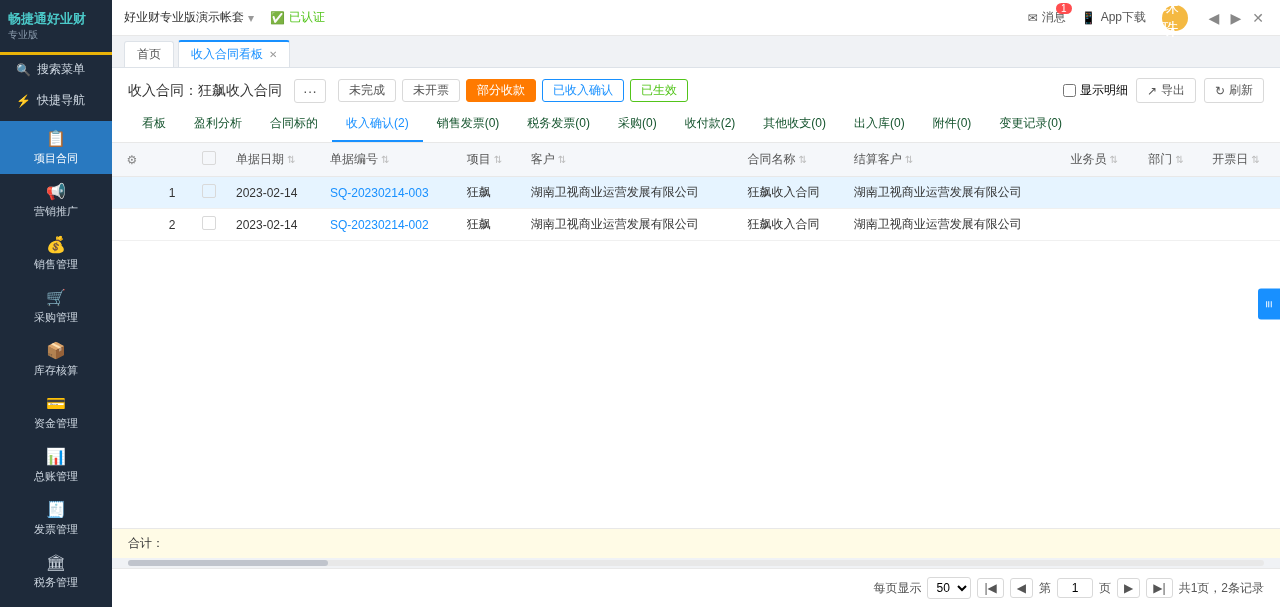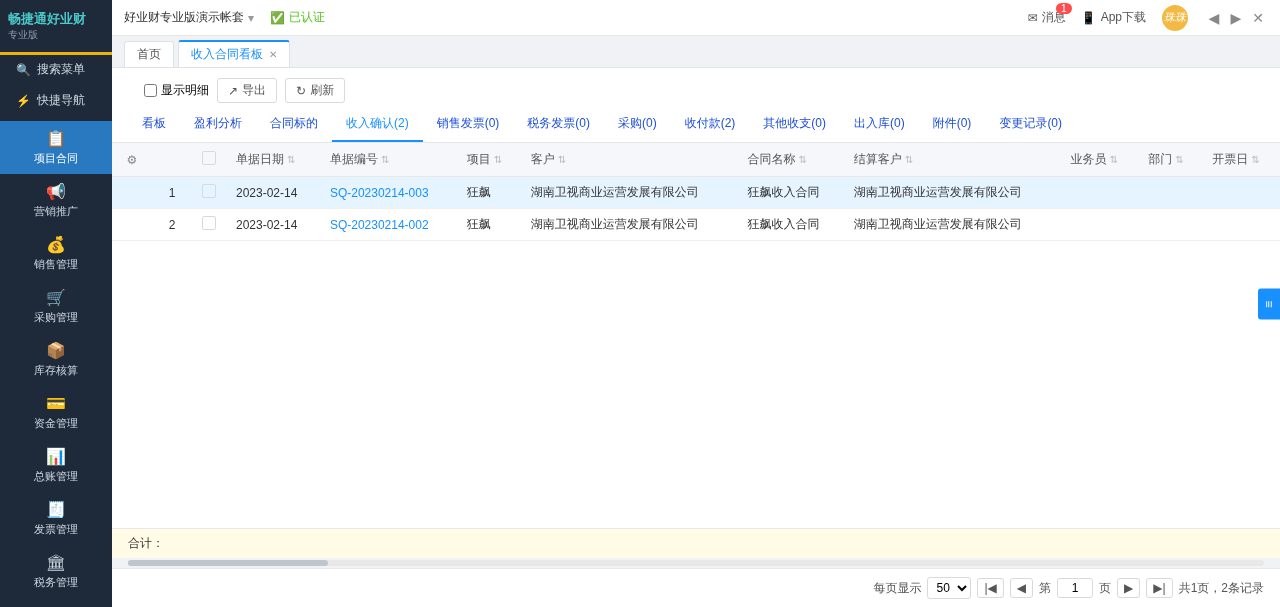--- a/index.html
+++ b/index.html
@@ -24,21 +24,21 @@
 
     
     .topbar { height: 36px; background: #fff; display: flex; align-items: center; padding: 0 12px; border-bottom: 1px solid #e8e8e8; justify-content: space-between; flex-shrink: 0; }
     .topbar-left { display: flex; align-items: center; gap: 16px; }
     .company-select { display: flex; align-items: center; gap: 4px; color: #333; font-size: 12px; cursor: pointer; }
     .company-select .arrow { color: #999; }
     .auth-badge { display: flex; align-items: center; gap: 4px; color: #52c41a; font-size: 12px; }
     .topbar-right { display: flex; align-items: center; gap: 16px; }
     .topbar-action { display: flex; align-items: center; gap: 4px; color: #555; font-size: 12px; cursor: pointer; position: relative; }
     .badge { background: #ff4d4f; color: #fff; font-size: 10px; border-radius: 8px; padding: 0 4px; min-width: 16px; text-align: center; position: absolute; top: -6px; right: -6px; }
-    .user-avatar { width: 26px; height: 26px; border-radius: 50%; background: #f4b942; display: flex; align-items: center; justify-content: center; color: #fff; font-size: 11px; cursor: pointer; font-style: italic; }
+    .user-avatar { width: 26px; height: 26px; border-radius: 50%; background: #f4b942; display: flex; align-items: center; justify-content: center; color: #fff; font-size: 17px; cursor: pointer; }
 
     
     .tabbar { height: 32px; background: #f0f2f5; display: flex; align-items: flex-end; padding: 0 12px; gap: 4px; flex-shrink: 0; border-bottom: 1px solid #dde2e8; }
     .tab { padding: 4px 12px; background: #fff; border: 1px solid #dde2e8; border-bottom: none; border-radius: 3px 3px 0 0; font-size: 12px; cursor: pointer; color: #555; display: flex; align-items: center; gap: 6px; }
     .tab.active { background: #fff; border-top: 2px solid #1890ff; color: #1890ff; }
     .tab-home { color: #555; }
     .tab-close { color: #999; font-size: 10px; }
 
     
     .content { flex: 1; background: #fff; overflow: hidden; display: flex; flex-direction: column; margin: 0; }
@@ -51,21 +51,21 @@
     .status-btn { padding: 2px 10px; border: 1px solid #d9d9d9; border-radius: 3px; font-size: 12px; cursor: pointer; background: #fff; color: #555; }
     .status-btn.partial { background: #ff7a00; color: #fff; border-color: #ff7a00; }
     .status-btn.confirmed { border-color: #1890ff; color: #1890ff; }
     .status-btn.active { border-color: #52c41a; color: #52c41a; }
     .contract-actions { display: flex; align-items: center; gap: 8px; }
     .action-btn { padding: 3px 10px; border: 1px solid #d9d9d9; border-radius: 3px; font-size: 12px; cursor: pointer; background: #fff; color: #555; display: flex; align-items: center; gap: 4px; }
     .more-btn { padding: 3px 8px; border: 1px solid #d9d9d9; border-radius: 3px; cursor: pointer; background: #fff; color: #555; font-size: 14px; }
 
     
     .sub-tabs { display: flex; border-bottom: 1px solid #e8e8e8; padding: 0 16px; flex-shrink: 0; margin-top: 4px; }
-    .sub-tab { padding: 8px 14px; font-size: 12px; color: #1d4ed8; cursor: pointer; border-bottom: 2px solid transparent; white-space: nowrap; }
+    .sub-tab { padding: 8px 14px; font-size: 12px; color: #14532d; cursor: pointer; border-bottom: 2px solid transparent; white-space: nowrap; }
     .sub-tab.active { color: #1890ff; border-bottom: 2px solid #1890ff; }
 
     
     .table-area { flex: 1; overflow: auto; padding: 0; }
     table { width: 100%; border-collapse: collapse; font-size: 12px; }
     .table-header-row { background: #f5f7fa; }
     th { padding: 8px 10px; text-align: left; color: #555; font-weight: normal; border-bottom: 1px solid #e8e8e8; white-space: nowrap; font-size: 12px; }
     td { padding: 7px 10px; border-bottom: 1px solid #f0f0f0; color: #333; white-space: nowrap; }
     tr.selected td { background: #e6f4ff; }
     .link { color: #1890ff; text-decoration: none; cursor: pointer; }
@@ -192,20 +192,33 @@
     </div>
     <div class="tab active">
       <span>收入合同看板</span>
       <span class="tab-close">✕</span>
     </div>
   </div>
 
   <div class="content">
 
     <div class="contract-header">
+      <div class="contract-title">
+        <span class="contract-title-text">
+          <span>收入合同：</span><span>狂飙收入合同</span>
+        </span>
+        <button class="more-btn">···</button>
+        <div class="contract-status-bar">
+          <button class="status-btn">未完成</button>
+          <button class="status-btn">未开票</button>
+          <button class="status-btn partial">部分收款</button>
+          <button class="status-btn confirmed">已收入确认</button>
+          <button class="status-btn active">已生效</button>
+        </div>
+      </div>
       <div class="contract-actions">
         <label style="display:flex;align-items:center;gap:4px;font-size:12px;cursor:pointer;margin-left:16px;">
           <input type="checkbox" style="">
           <span>显示明细</span>
         </label>
         <button class="action-btn">
           <span>↗</span>
           <span>导出</span>
         </button>
         <button class="action-btn">

